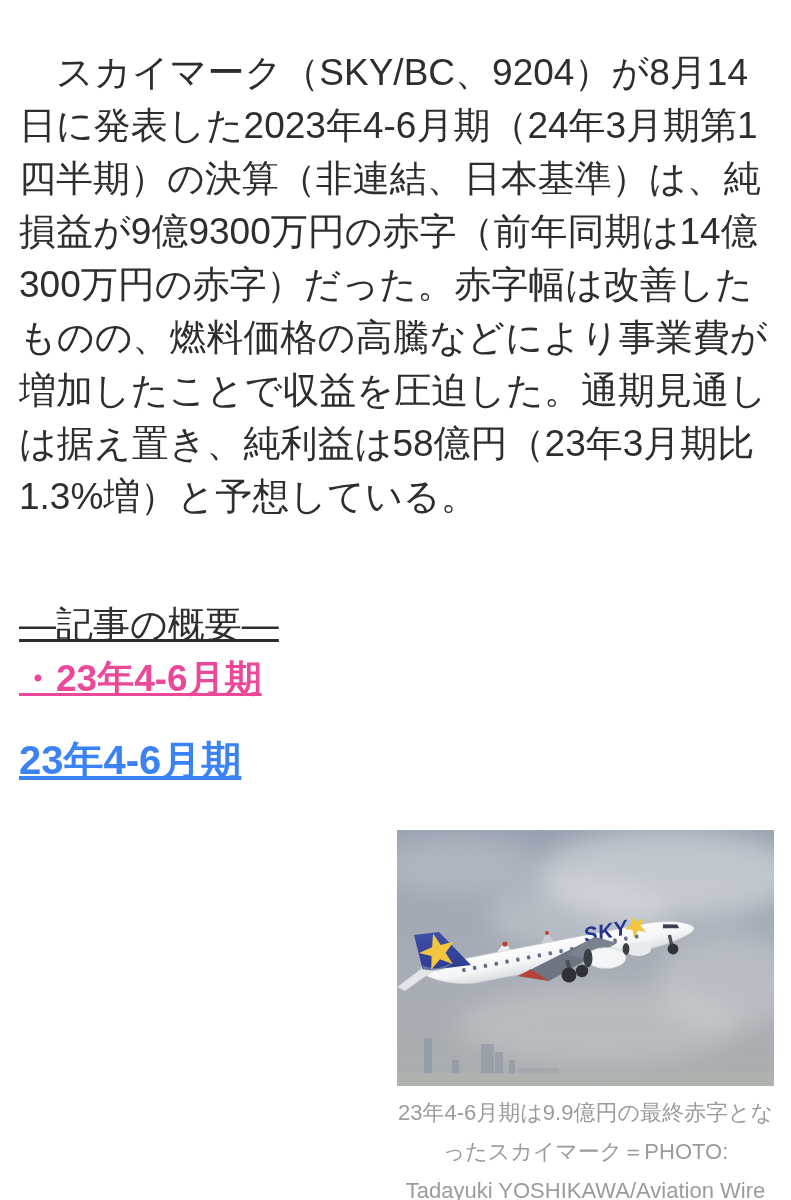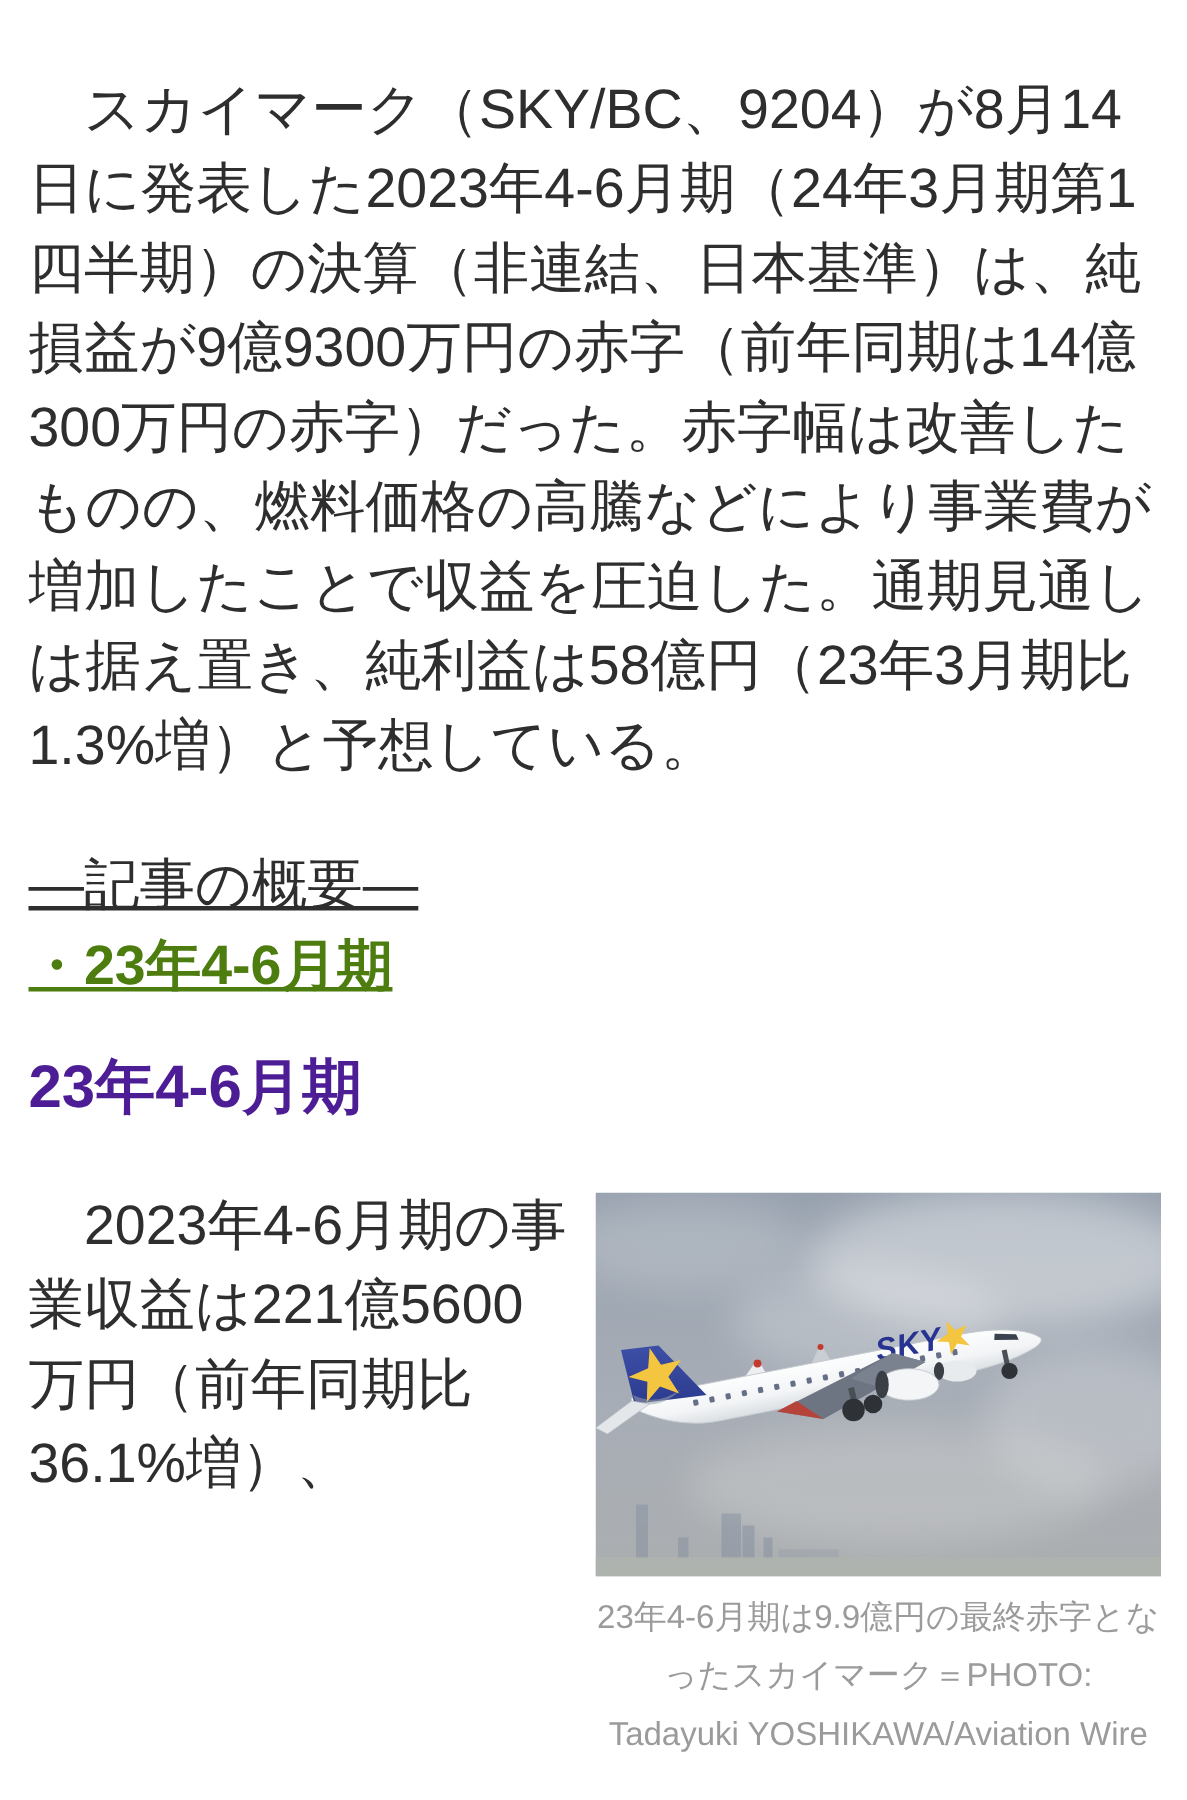--- a/index.html
+++ b/index.html
@@ -3,24 +3,24 @@
 <meta charset="utf-8">
 <style>
   html,body{margin:0;padding:0;background:#ffffff;}
   body{
     width:791px;height:1200px;overflow:hidden;
     font-family:"Liberation Sans","DejaVu Sans",sans-serif;
     color:#2e2e2e;
   }
   .article{padding:46px 17px 0 19px;}
   .para{font-size:37px;line-height:53px;margin:0;text-align:left;}
-  .lead{margin-bottom:40px;}
+  .lead{margin-bottom:75px;}
   .summary p{margin:0;font-size:37px;line-height:54px;text-decoration:underline;}
-  .summary .bold{font-weight:bold;color:#4d7c0f;}
-  .section-heading{font-size:40px;line-height:56px;margin:26px 0 0 0;font-weight:bold;color:#4c1d95;}
+  .summary .bold{font-weight:bold;color:#ec4899;}
+  .section-heading{font-size:40px;line-height:56px;margin:26px 0 0 0;font-weight:bold;color:#3b82f6;text-decoration:underline;}
   .para-wrap{margin-top:37px;}
   .photo-figure{float:right;width:377px;margin:5px 0 10px 12px;}
   .photo{width:377px;height:256px;}
   .photo svg{display:block;width:377px;height:256px;}
   figcaption{
     margin-top:7px;font-size:22px;line-height:39px;
     color:#9b9b9b;text-align:center;
   }
   .clear{clear:both;}
 </style>
@@ -145,18 +145,17 @@
             <circle cx="172" cy="145" r="7.5" fill="#2e3236"></circle>
             <circle cx="185" cy="141" r="6.2" fill="#2e3236"></circle>
             <rect x="272" y="105" width="3.4" height="12" fill="#4a4f55" transform="rotate(-12 273 111)"></rect>
             <circle cx="276" cy="119" r="5.4" fill="#2e3236"></circle>
           </g>
         </svg>
       </div>
       <figcaption>23年4-6月期は9.9億円の最終赤字となったスカイマーク＝PHOTO: Tadayuki YOSHIKAWA/Aviation Wire</figcaption>
     </figure>
 
-    <p class="para">　2023年4-6月期の事業収益は221億5600万円（前年同期比36.1%増）、</p>
 
     <div class="clear"></div>
   </div>
 
 </main>
 
 </body></html>

